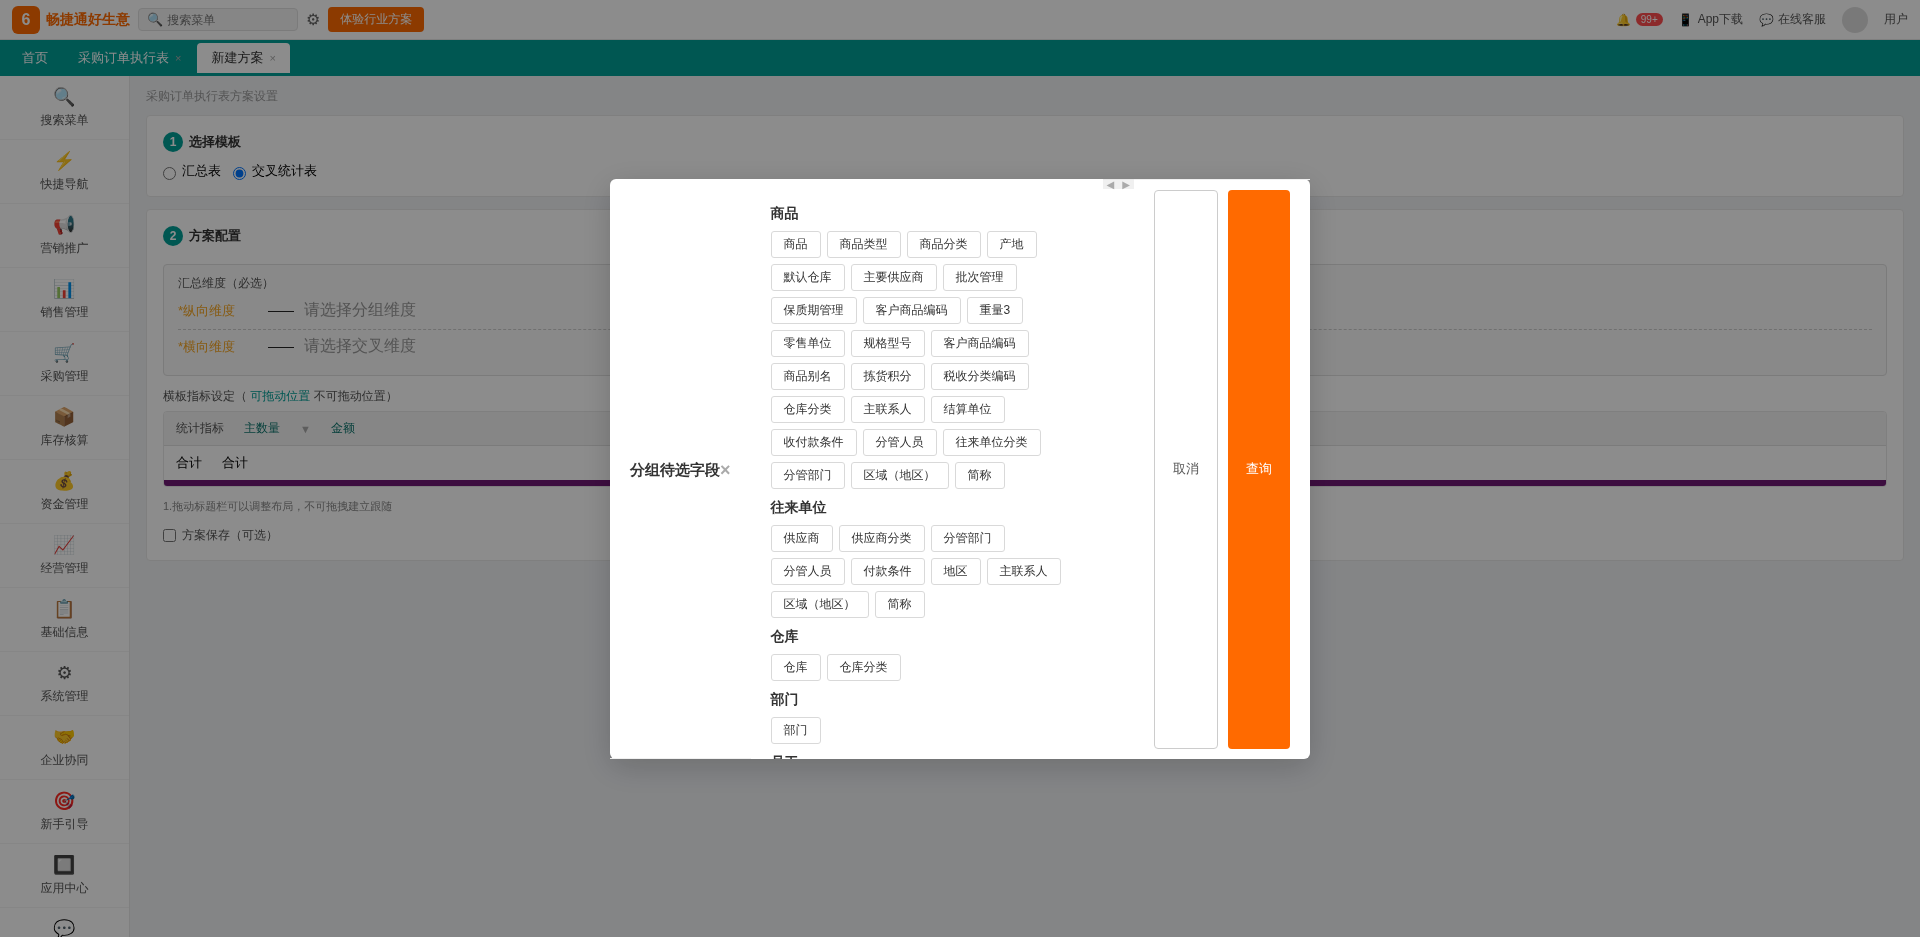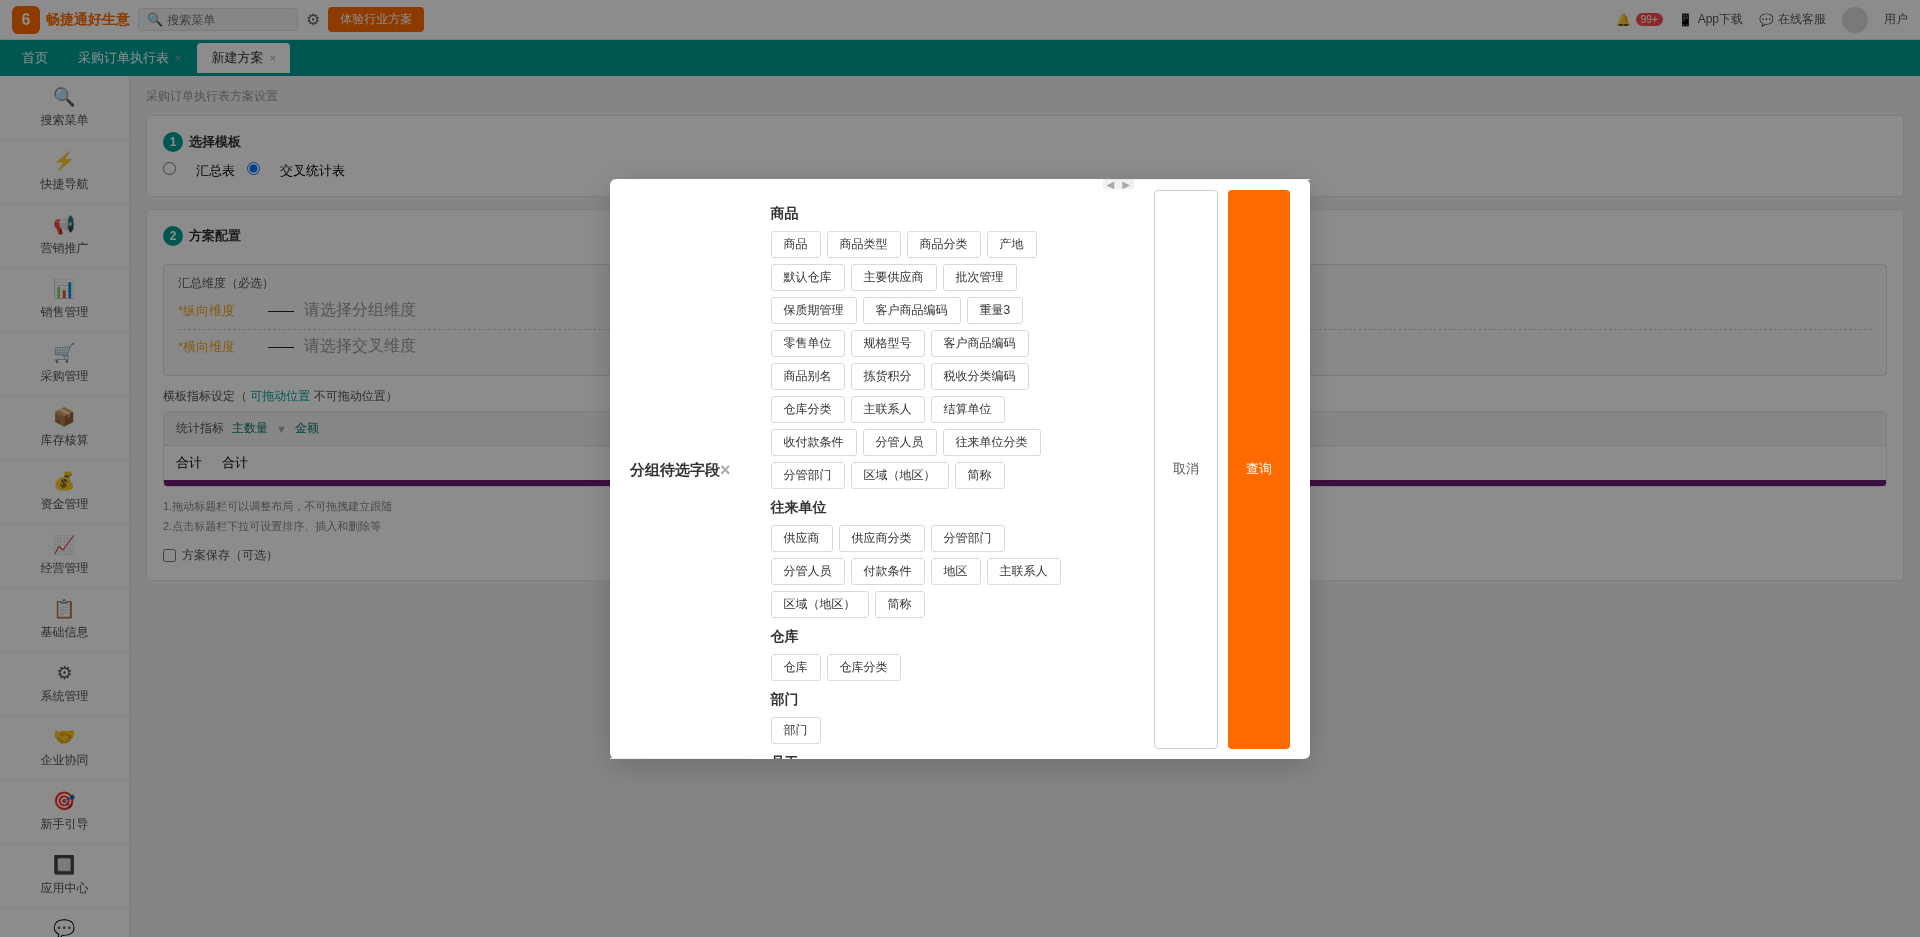--- a/index.html
+++ b/index.html
@@ -75,28 +75,28 @@
     }
     .sidebar-item .icon { font-size: 18px; }
 
     
     .content-area { flex: 1; overflow: auto; padding: 12px 16px; position: relative; }
     .breadcrumb { font-size: 12px; color: #999; margin-bottom: 10px; }
     .section-card { background: #fff; border-radius: 4px; padding: 16px; margin-bottom: 12px; border: 1px solid #e8e8e8; }
     .step-label { display: inline-flex; align-items: center; gap: 6px; font-size: 13px; font-weight: bold; color: #333; margin-bottom: 10px; }
     .step-num { width: 20px; height: 20px; background: #009e96; color: #fff; border-radius: 50%; display: inline-flex; align-items: center; justify-content: center; font-size: 12px; }
     .radio-group { display: flex; align-items: center; gap: 12px; font-size: 13px; }
-    .radio-item { display: flex; align-items: flex-start; gap: 20px; cursor: pointer; }
+    .radio-item { display: flex; align-items: flex-end; gap: 6px; cursor: pointer; }
     .sub-section { background: #f9f9f9; border: 1px solid #e0e0e0; border-radius: 4px; padding: 10px 14px; margin-top: 8px; }
     .field-row { display: flex; align-items: center; gap: 10px; margin-bottom: 8px; font-size: 13px; }
     .field-label { color: #f5a623; min-width: 80px; }
     .field-value { color: #999; font-size: 16px; }
     .divider-line { border: none; border-top: 1px dashed #ccc; margin: 6px 0; color: #ccc; font-size: 12px; }
     .table-section { background: #fff; border-radius: 4px; border: 1px solid #e8e8e8; overflow: hidden; }
-    .table-header-row { display: flex; background: #f5f5f5; border-bottom: 1px solid #e0e0e0; padding: 8px 12px; align-items: center; gap: 8px; }
+    .table-header-row { display: flex; background: #f5f5f5; border-bottom: 1px solid #e0e0e0; padding: 8px 12px; align-items: center; gap: 20px; }
     .table-col-label { color: #0f766e; font-size: 12px; }
     .table-body-row { display: flex; padding: 8px 12px; align-items: center; gap: 20px; border-bottom: 6px solid #701a75; }
     .hint-text { font-size: 11px; color: #888; line-height: 1.8; }
     .checkbox-label { display: flex; align-items: center; gap: 6px; font-size: 12px; color: #555; }
 
     
     .modal-overlay {
       position: fixed; top: 0; left: 0; right: 0; bottom: 0;
       background: rgba(0,0,0,0.45);
       display: flex; align-items: center; justify-content: center;
@@ -323,21 +323,20 @@
           <div class="table-body-row">
             <span>合计</span>
             <span>合计</span>
           </div>
         </div>
       </div>
 
       
       <div style="margin-top:10px;">
         <div class="hint-text">1.拖动标题栏可以调整布局，不可拖拽建立跟随</div>
-        <div class="hint-text">2.点击标题栏下拉可设置排序、插入和删除等</div>
       </div>
 
       
       <div style="margin-top:10px;">
         <label class="checkbox-label">
           <input type="checkbox" style="">
           <span>方案保存（可选）</span>
         </label>
       </div>
     </div>

